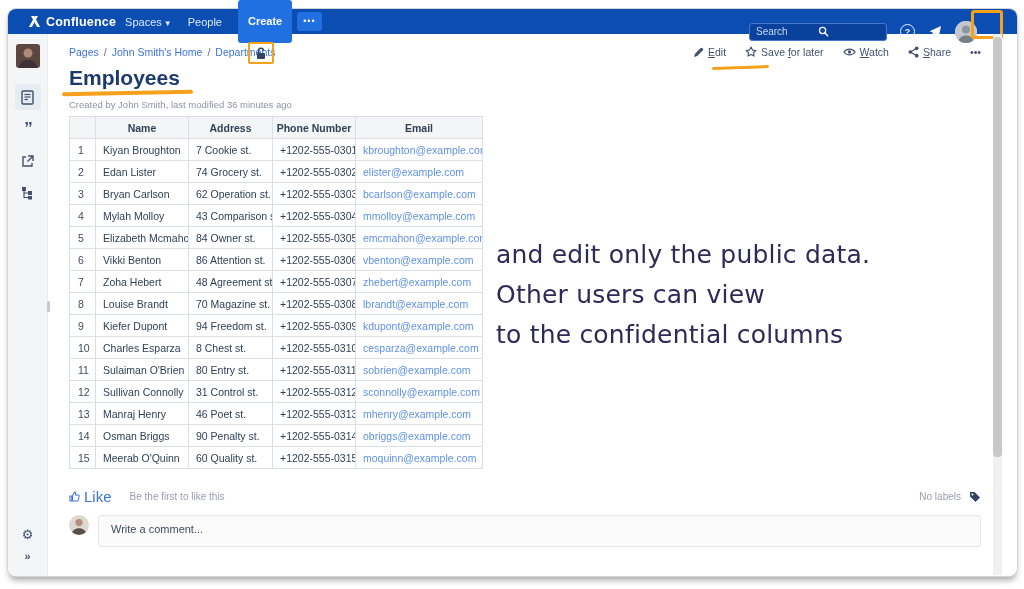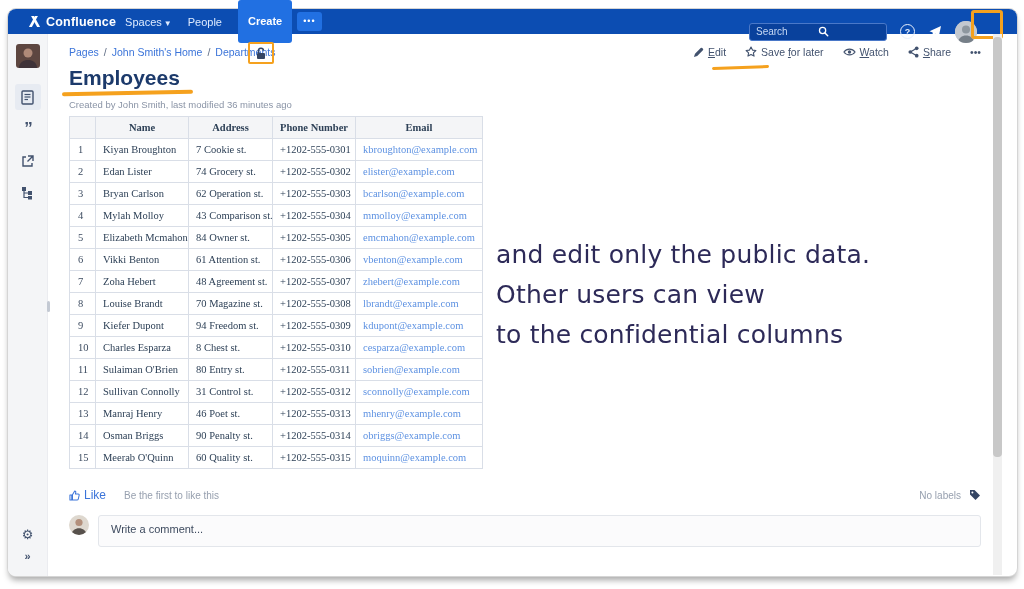--- a/index.html
+++ b/index.html
@@ -52,35 +52,35 @@
   .action .key { text-decoration:underline; }
   .edit-underline { position:absolute; top:32px; right:248px; width:57px; height:3px; background:#F5A11E;
                     border-radius:2px; transform:rotate(-2deg); }
   .page-title { position:absolute; left:21px; top:32px; font-size:21px; font-weight:600; color:#1C3A6B; }
   .title-underline { position:absolute; left:14px; top:57px; width:131px; height:3.5px; background:#F5A11E;
                      border-radius:2px; transform:rotate(-1.2deg); }
   .byline { position:absolute; left:21px; top:65px; font-size:9.5px; color:#8A94A6; }
 
   
   table.emp { position:absolute; left:21px; top:82px; width:413px; border-collapse:collapse; table-layout:fixed;
-              font-size:10.5px; color:#2E4157;font-family:Liberation Serif, serif; }
+              font-size:10.5px; color:#2E4157; }
   table.emp th { background:#F4F5F7; font-weight:bold; text-align:center; height:22px;
                  border:1px solid #D9DEE7; color:#2E4157; }
   table.emp td { height:22px; border:1px solid #D9DEE7; padding:0 7px; white-space:nowrap; overflow:hidden; }
   table.emp td:first-child { text-align:left; padding-left:8px; color:#3d4c61; }
   table.emp td a { color:#5E92E2; text-decoration:none; }
 
   
   .annotation { position:absolute; left:448px; top:201px; width:500px;
                 font-family:"DejaVu Sans", sans-serif; font-size:25px; line-height:40px;
                 color:#2D2A58; letter-spacing:.2px; }
 
   
   .like-row { position:absolute; left:21px; top:454px; right:36px; display:flex; align-items:center; }
-  .like-btn { display:flex; align-items:center; gap:4px; color:#3B74D9; font-size:12px; }
+  .like-btn { display:flex; align-items:center; gap:4px; color:#3B74D9; font-size:15px; }
   .like-hint { margin-left:18px; font-size:10px; color:#97A0AF; }
   .labels { margin-left:auto; display:flex; align-items:center; gap:8px; font-size:10px; color:#97A0AF; }
   .comment-wrap { position:absolute; left:21px; top:481px; right:36px; display:flex; gap:9px; }
   .comment-avatar { width:20px; height:20px; border-radius:50%; overflow:hidden; flex:0 0 20px; }
   .comment-box { flex:1; height:32px; background:#FBFBFC; border:1px solid #E3E6EB; border-radius:3px;
                  padding:7px 12px; font-size:11px; color:#3E4B5F; }
 
   
   .scrollbar { position:absolute; right:15px; top:25px; bottom:1px; width:9px; background:#f0f0f0; }
   .scroll-thumb { position:absolute; left:0; top:3px; width:9px; height:420px; background:#c8c8c8; border-radius:4px; }
@@ -286,21 +286,21 @@
           <tr>
             <td>5</td>
             <td>Elizabeth Mcmahon</td>
             <td>84 Owner st.</td>
             <td>+1202-555-0305</td>
             <td><a>emcmahon@example.com</a></td>
           </tr>
           <tr>
             <td>6</td>
             <td>Vikki Benton</td>
-            <td>61 Attention st.</td>
+            <td>86 Attention st.</td>
             <td>+1202-555-0306</td>
             <td><a>vbenton@example.com</a></td>
           </tr>
           <tr>
             <td>7</td>
             <td>Zoha Hebert</td>
             <td>48 Agreement st.</td>
             <td>+1202-555-0307</td>
             <td><a>zhebert@example.com</a></td>
           </tr>

